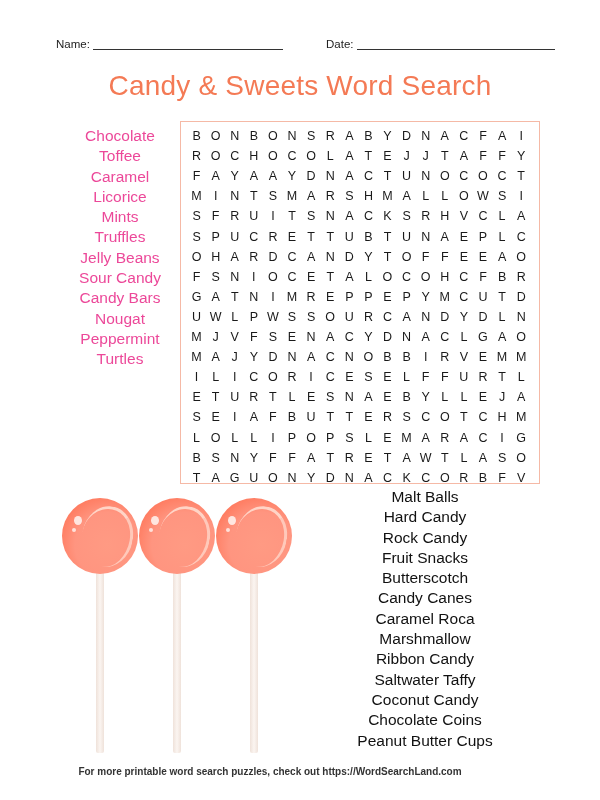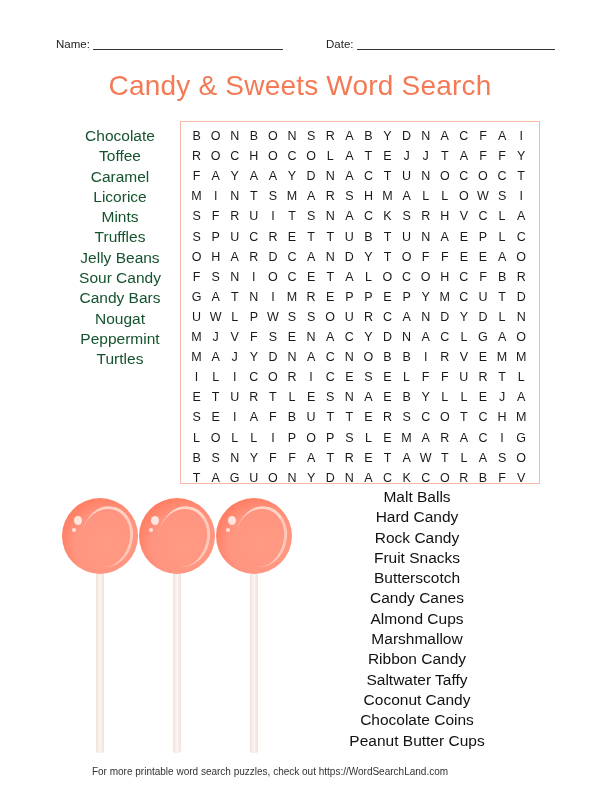--- a/index.html
+++ b/index.html
@@ -8,30 +8,30 @@
   .hdr .line { display:inline-block; border-bottom:1px solid #333; vertical-align:bottom; height:10px; margin-left:3px; }
   #name-row { left:56px; }
   #name-row .line { width:190px; }
   #date-row { left:326px; }
   #date-row .line { width:198px; }
   .title { position:absolute; top:70px; left:0; width:600px; text-align:center; font-size:28px; color:#f47a55; letter-spacing:0.2px; }
   .grid { position:absolute; left:180px; top:121px; width:360px; height:363px; border:1px solid #f5b9a6; box-sizing:border-box; }
   .grid-row { display:flex; position:absolute; left:6px; }
   .cell { width:19.1px; text-align:center; font-size:12.5px; color:#1a1a1a; line-height:20px; }
   .words-left { position:absolute; left:60px; top:126px; width:120px; text-align:center; }
-  .words-left div { font-size:15.5px; line-height:20.3px; color:#14532d; }
-  .words-right { position:absolute; left:332px; top:487px; width:170px; text-align:center; }
+  .words-left div { font-size:15.5px; line-height:20.3px; color:#ec4899; }
+  .words-right { position:absolute; left:340px; top:487px; width:170px; text-align:center; }
   .words-right div { font-size:15.5px; line-height:20.3px; color:#111; }
   .lolli { position:absolute; top:498px; width:76px; height:260px; }
   .lolli .stick { position:absolute; left:34px; top:70px; width:8px; height:185px; background:linear-gradient(90deg,#efe2da,#fbf5f1,#efe2da); border-radius:2px; }
   .lolli .ball { position:absolute; left:0; top:0; width:76px; height:76px; border-radius:50%; background:radial-gradient(circle at 60% 62%, #ff9a83 0%, #ff9580 50%, #ff7d62 75%, #fa6e52 100%); }
   .lolli .shine { position:absolute; left:20px; top:8px; width:48px; height:58px; border-radius:50%; border-top:3px solid rgba(255,235,225,0.75); border-right:3px solid rgba(255,235,225,0.6); border-left:0; border-bottom:0; transform:rotate(10deg); }
   .lolli .dot1 { position:absolute; left:12px; top:18px; width:8px; height:9px; border-radius:50%; background:rgba(255,240,235,0.9); }
   .lolli .dot2 { position:absolute; left:10px; top:30px; width:4px; height:4px; border-radius:50%; background:rgba(255,240,235,0.85); }
-  .footer { position:absolute; top:766px; left:0; width:540px; text-align:center; font-size:10px; color:#333; }
+  .footer { position:absolute; top:766px; left:0; width:540px; text-align:center; font-size:10px; color:#333;font-weight:bold; }
 </style>
 </head>
 <body>
 
 <div class="hdr" id="name-row">
   <span>Name:</span><span class="line"></span>
 </div>
 <div class="hdr" id="date-row">
   <span>Date:</span><span class="line"></span>
 </div>
@@ -438,21 +438,21 @@
     <div class="dot2"></div>
   </div>
 
 <div class="words-right" id="wr">
     <div>Malt Balls</div>
     <div>Hard Candy</div>
     <div>Rock Candy</div>
     <div>Fruit Snacks</div>
     <div>Butterscotch</div>
     <div>Candy Canes</div>
-    <div>Almond Cups</div>
+    <div>Caramel Roca</div>
     <div>Marshmallow</div>
     <div>Ribbon Candy</div>
     <div>Saltwater Taffy</div>
     <div>Coconut Candy</div>
     <div>Chocolate Coins</div>
     <div>Peanut Butter Cups</div>
   </div>
 
 <div class="footer">For more printable word search puzzles, check out https://WordSearchLand.com</div>
 

